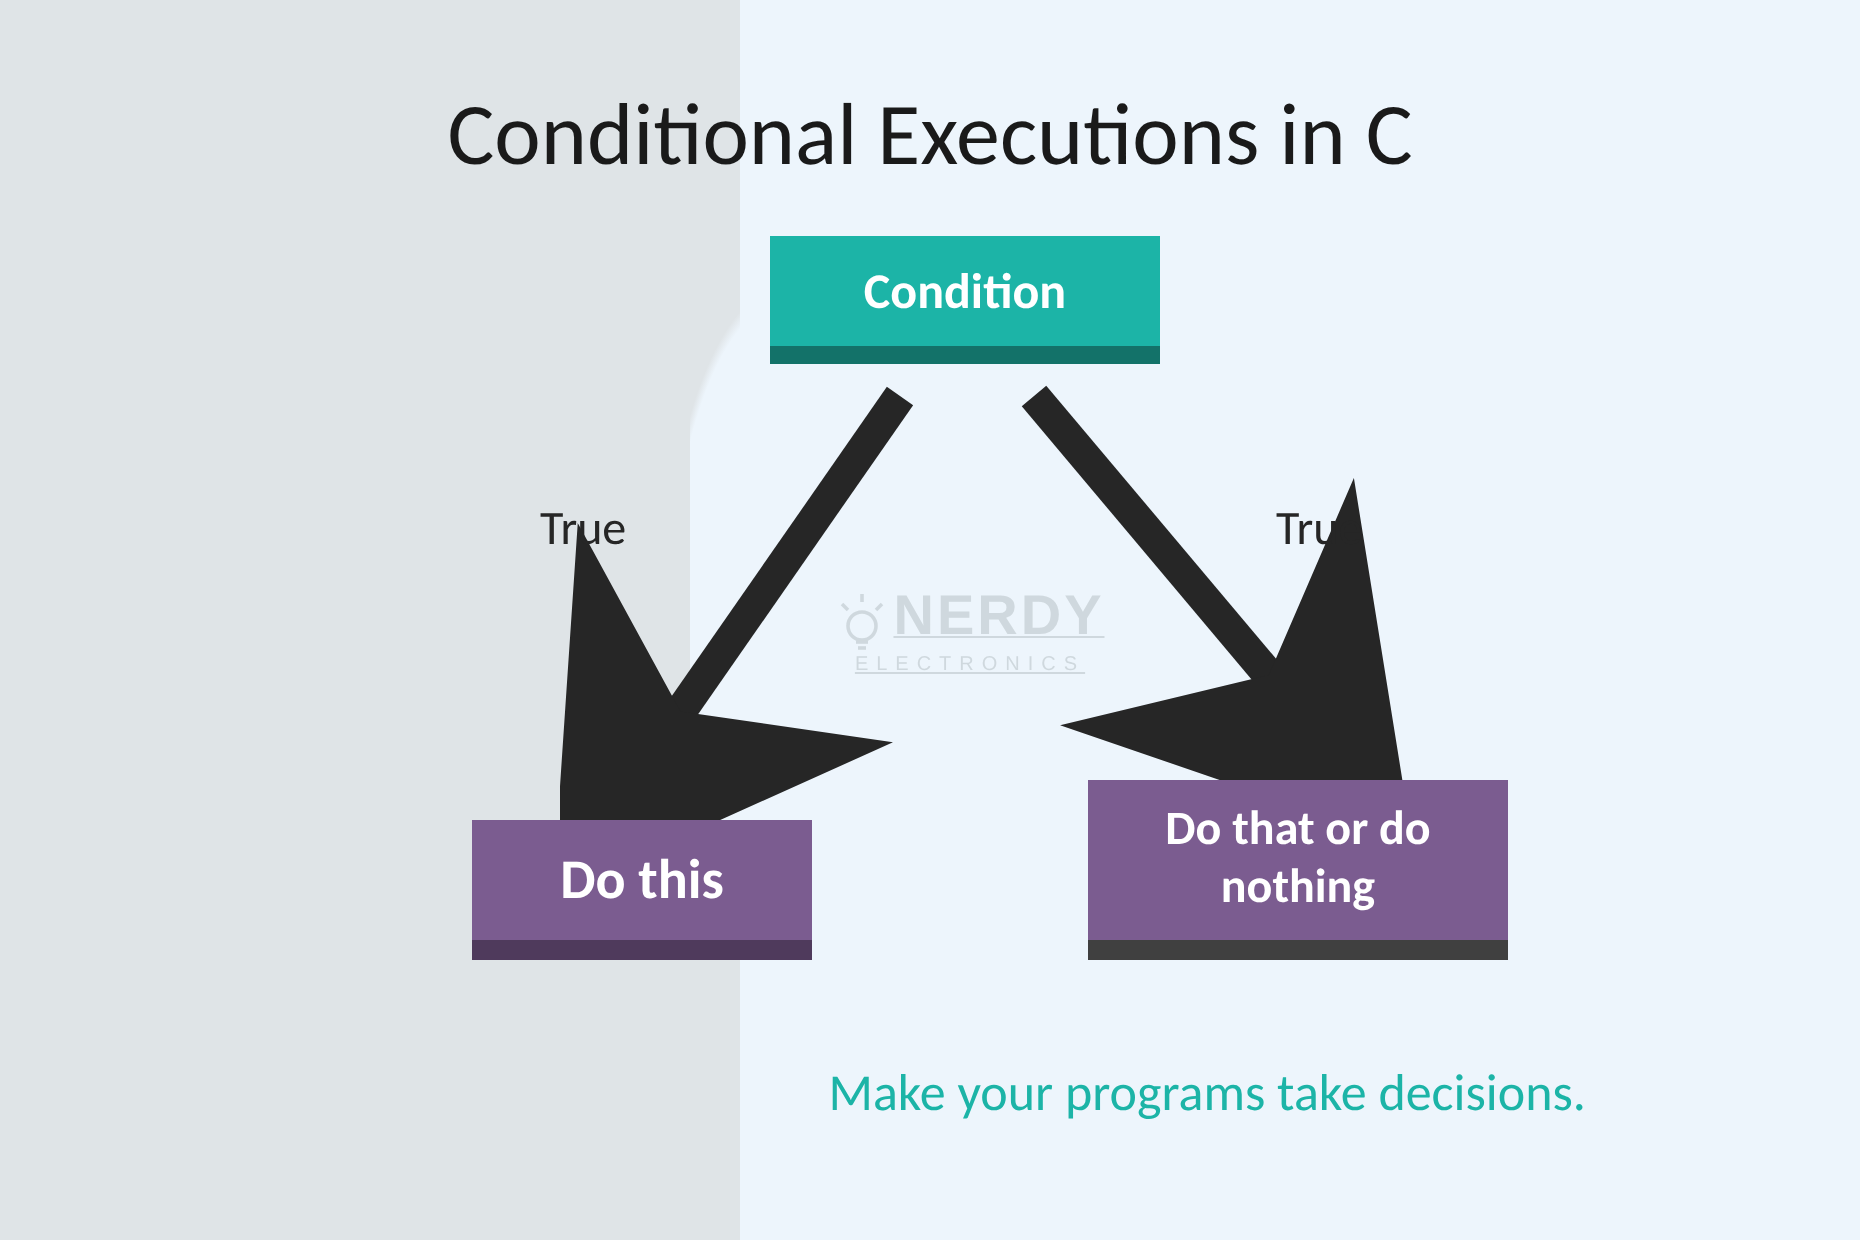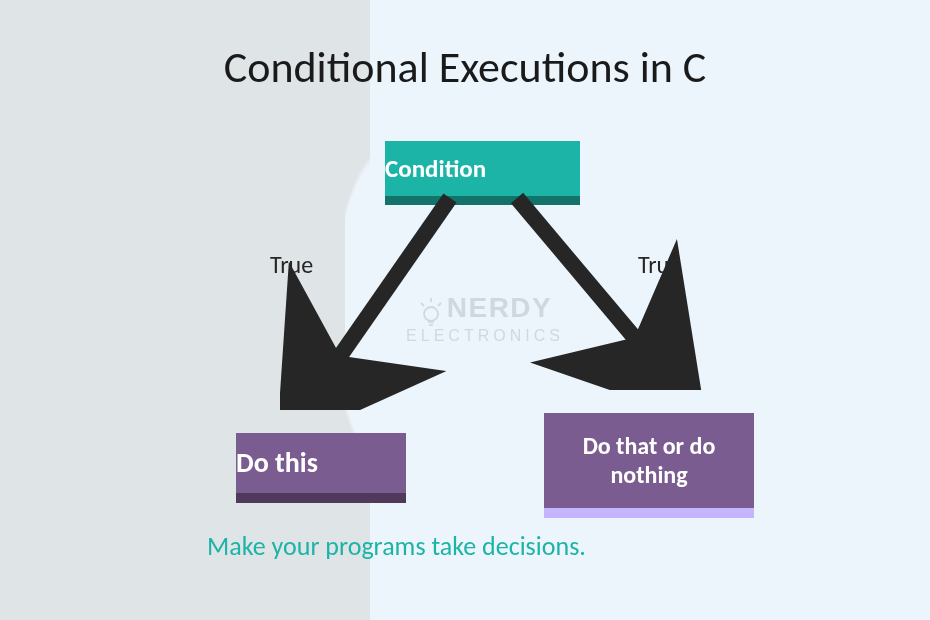--- a/index.html
+++ b/index.html
@@ -55,23 +55,22 @@
       color: #1a1a1a;
       font-weight: 400;
     }
     .box {
       position: absolute;
       color: #fff;
       font-weight: 700;
       text-align: center;
       display: flex;
       align-items: center;
-      justify-content: flex-start;
+      justify-content: center;
       line-height: 1.2;
-      margin-top: 23px;
     }
     .condition-box {
       top: 118px;
       left: 385px;
       width: 195px;
       height: 64px;
       background: #1cb4a7;
       border-bottom: 9px solid #137269;
       font-size: 25px;
     }
@@ -81,23 +80,23 @@
       width: 170px;
       height: 70px;
       background: #7b5c90;
       border-bottom: 10px solid #4f3a5c;
       font-size: 28px;
     }
     .do-that-box {
       top: 390px;
       left: 544px;
       width: 210px;
-      height: 105px;
+      height: 90px;
       background: #7b5c90;
-      border-bottom: 10px solid #c4b5fd;
+      border-bottom: 10px solid #404040;
       font-size: 24px;
     }
     .edge-label {
       position: absolute;
       font-weight: 400;
       font-size: 24px;
       color: #262626;
     }
     .true-label {
       top: 250px;
@@ -114,40 +113,41 @@
       position: absolute;
       top: 295px;
       left: 370px;
       width: 230px;
       text-align: center;
       color: #b8c2c6;
       opacity: 0.55;
       font-family: Arial, sans-serif;
       letter-spacing: 1.5px;
       line-height: 0.95;
+      text-decoration: underline;
     }
     .watermark .brand {
       font-size: 28px;
       font-weight: 700;
     }
     .watermark .sub {
-      font-size: 16px;
+      font-size: 10px;
       letter-spacing: 4px;
     }
     .watermark .bulb {
       display: inline-block;
       vertical-align: middle;
       margin-right: 3px;
     }
     .tagline {
       position: absolute;
       top: 530px;
       left: 0;
       width: 793px;
-      text-align: center;
+      text-align: right;
       font-size: 26px;
       color: #1cb4a7;
       font-weight: 400;
     }
   </style>
 </head>
 <body>
 
 <div class="bg-left"></div>
 <div class="bg-right"></div>

